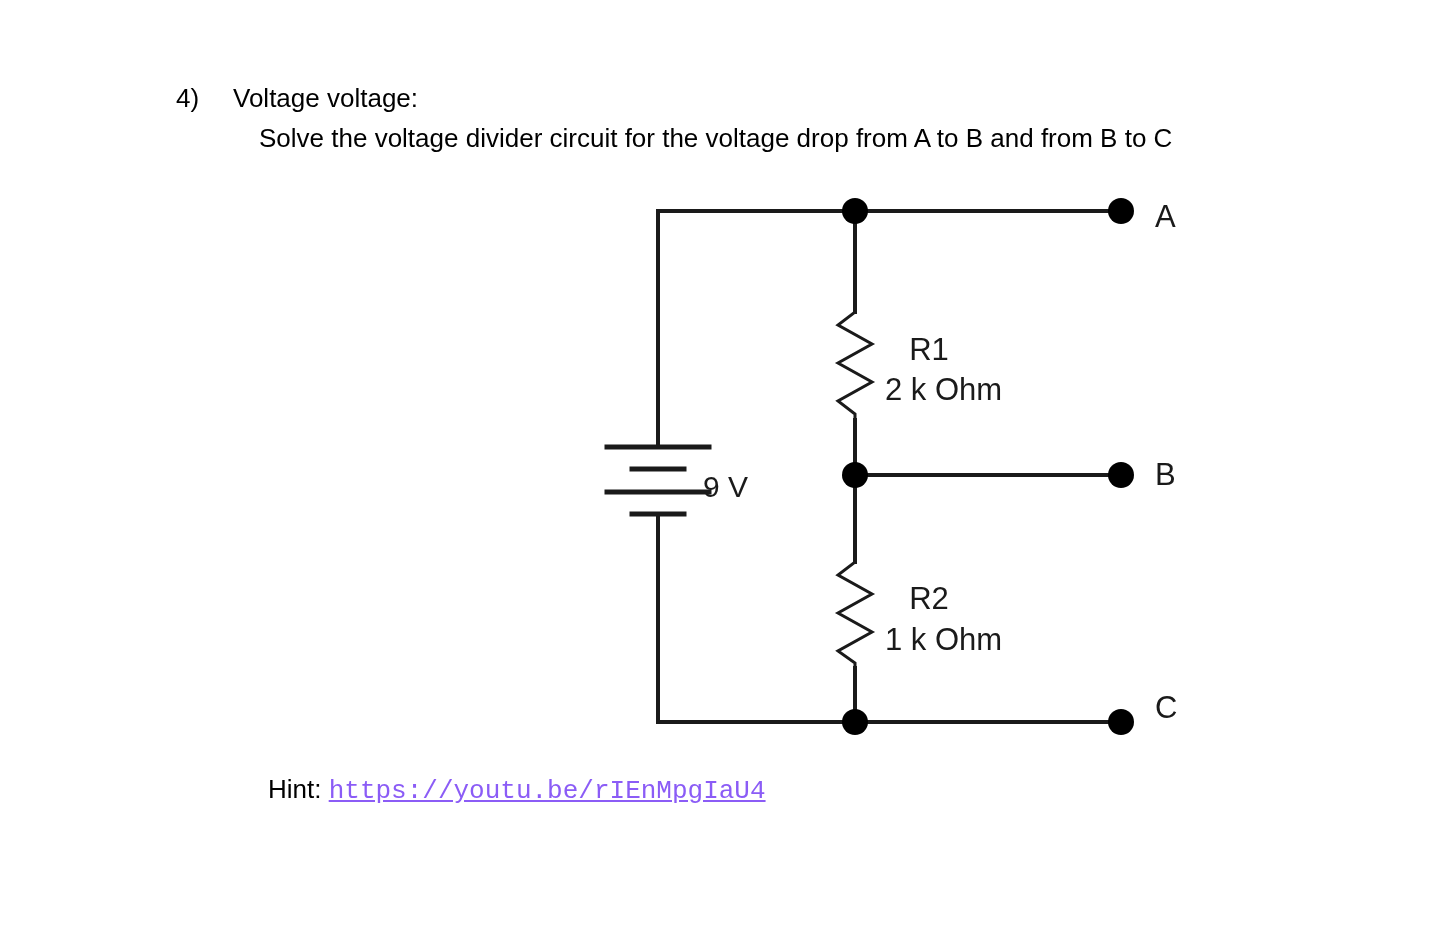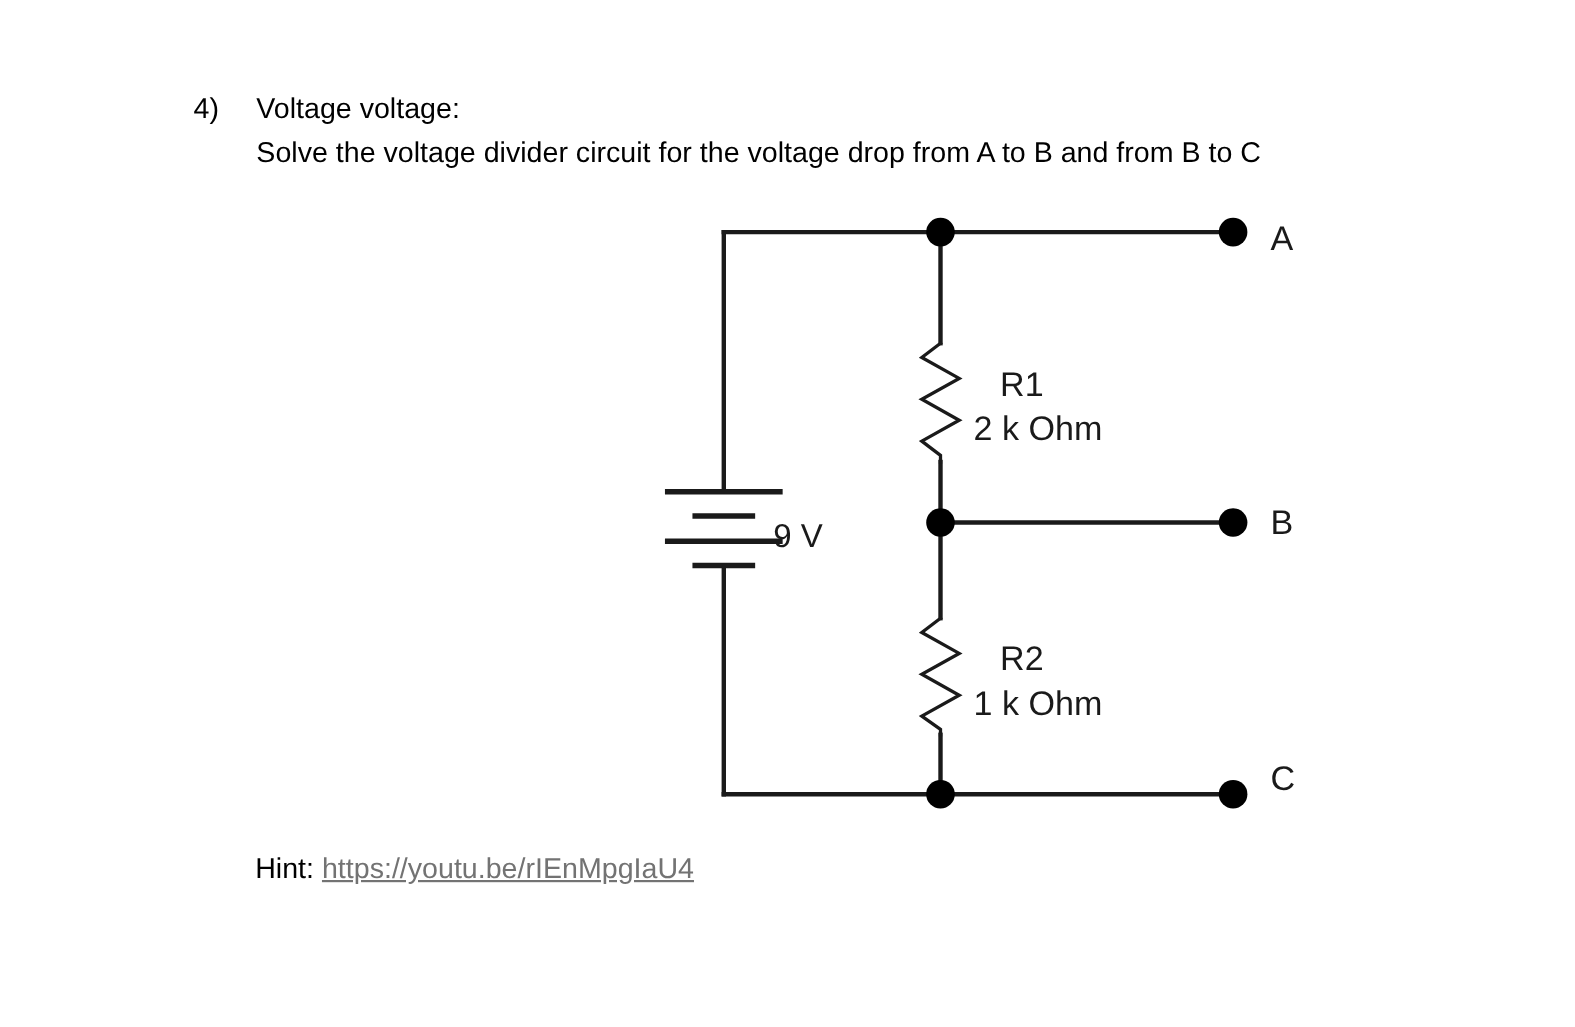--- a/index.html
+++ b/index.html
@@ -37,21 +37,21 @@
     font-size: 26px;
     line-height: 40px;
     width: 57px;
     flex: 0 0 57px;
   }
   .q-title {
     font-size: 26px;
     line-height: 40px;
   }
   .q-body {
-    margin-left: 57px;
+    margin-left: 83px;
     font-size: 26px;
     line-height: 40px;
     white-space: nowrap;
   }
 
   
   .circuit {
     position: absolute;
     left: 0;
     top: 0;
@@ -65,25 +65,27 @@
   .hint-line {
     position: absolute;
     left: 232px;
     top: 772px;
     font-size: 26px;
     line-height: 34px;
     white-space: nowrap;
   }
   .hint-label {
     color: #000000;
+    margin-left: 36px;
   }
   .hint-link {
-    color: #737373;
+    color: #8b5cf6;
     text-decoration: underline;
     cursor: pointer;
+    font-family: Liberation Mono, monospace;
   }
 </style>
 </head>
 <body>
 
 <div class="page">
 
   <div class="question-block">
     <div class="q-line-1">
       <span class="q-number">4)</span>

